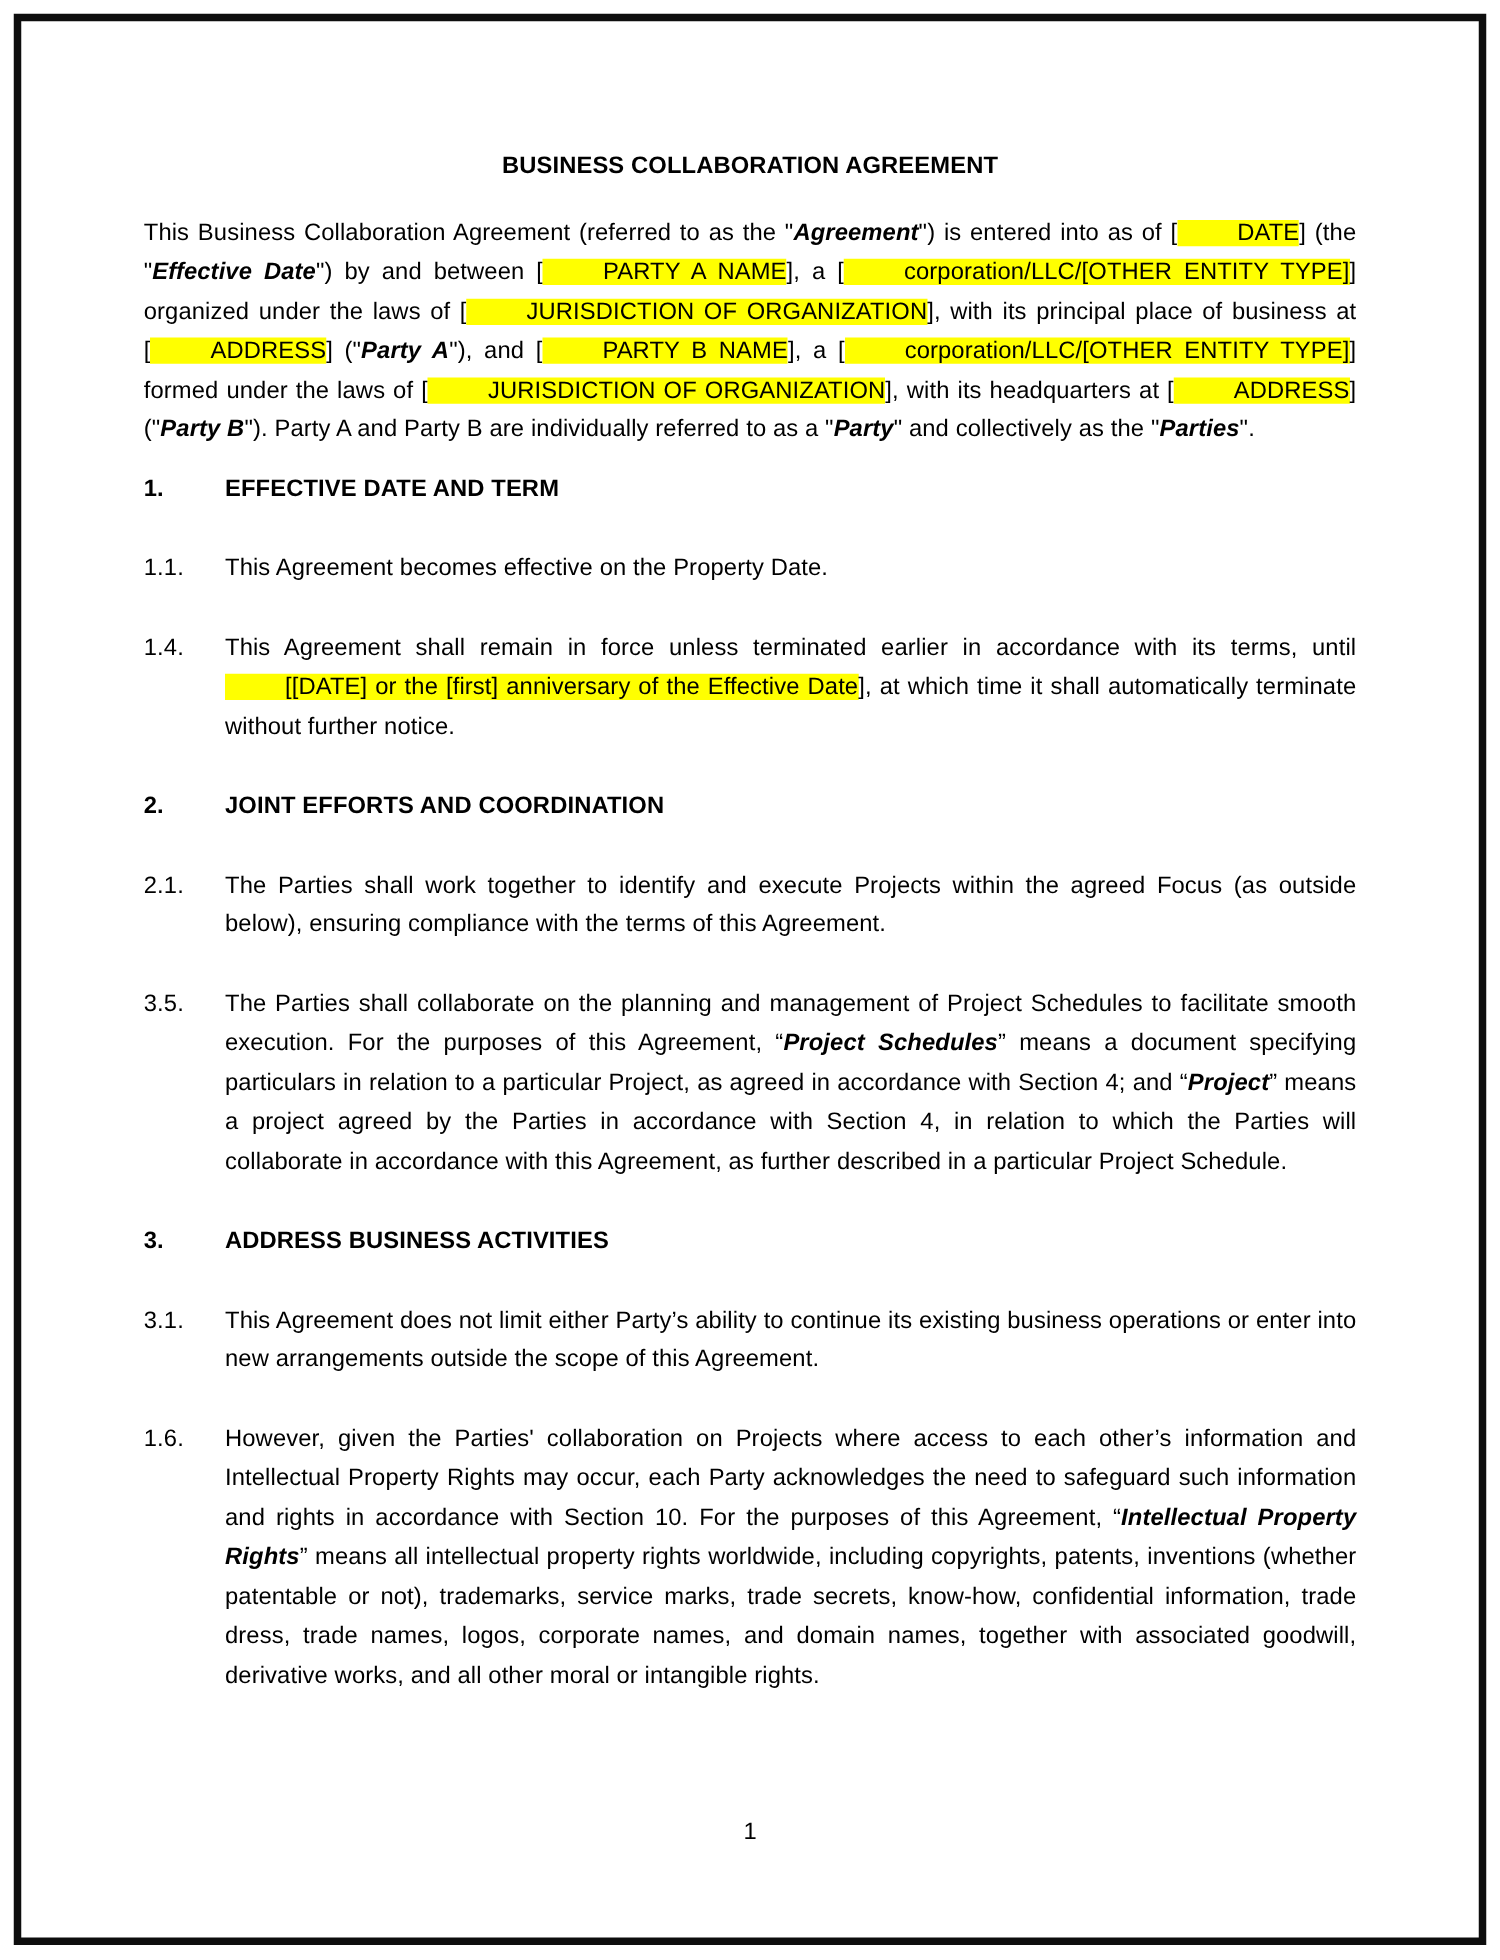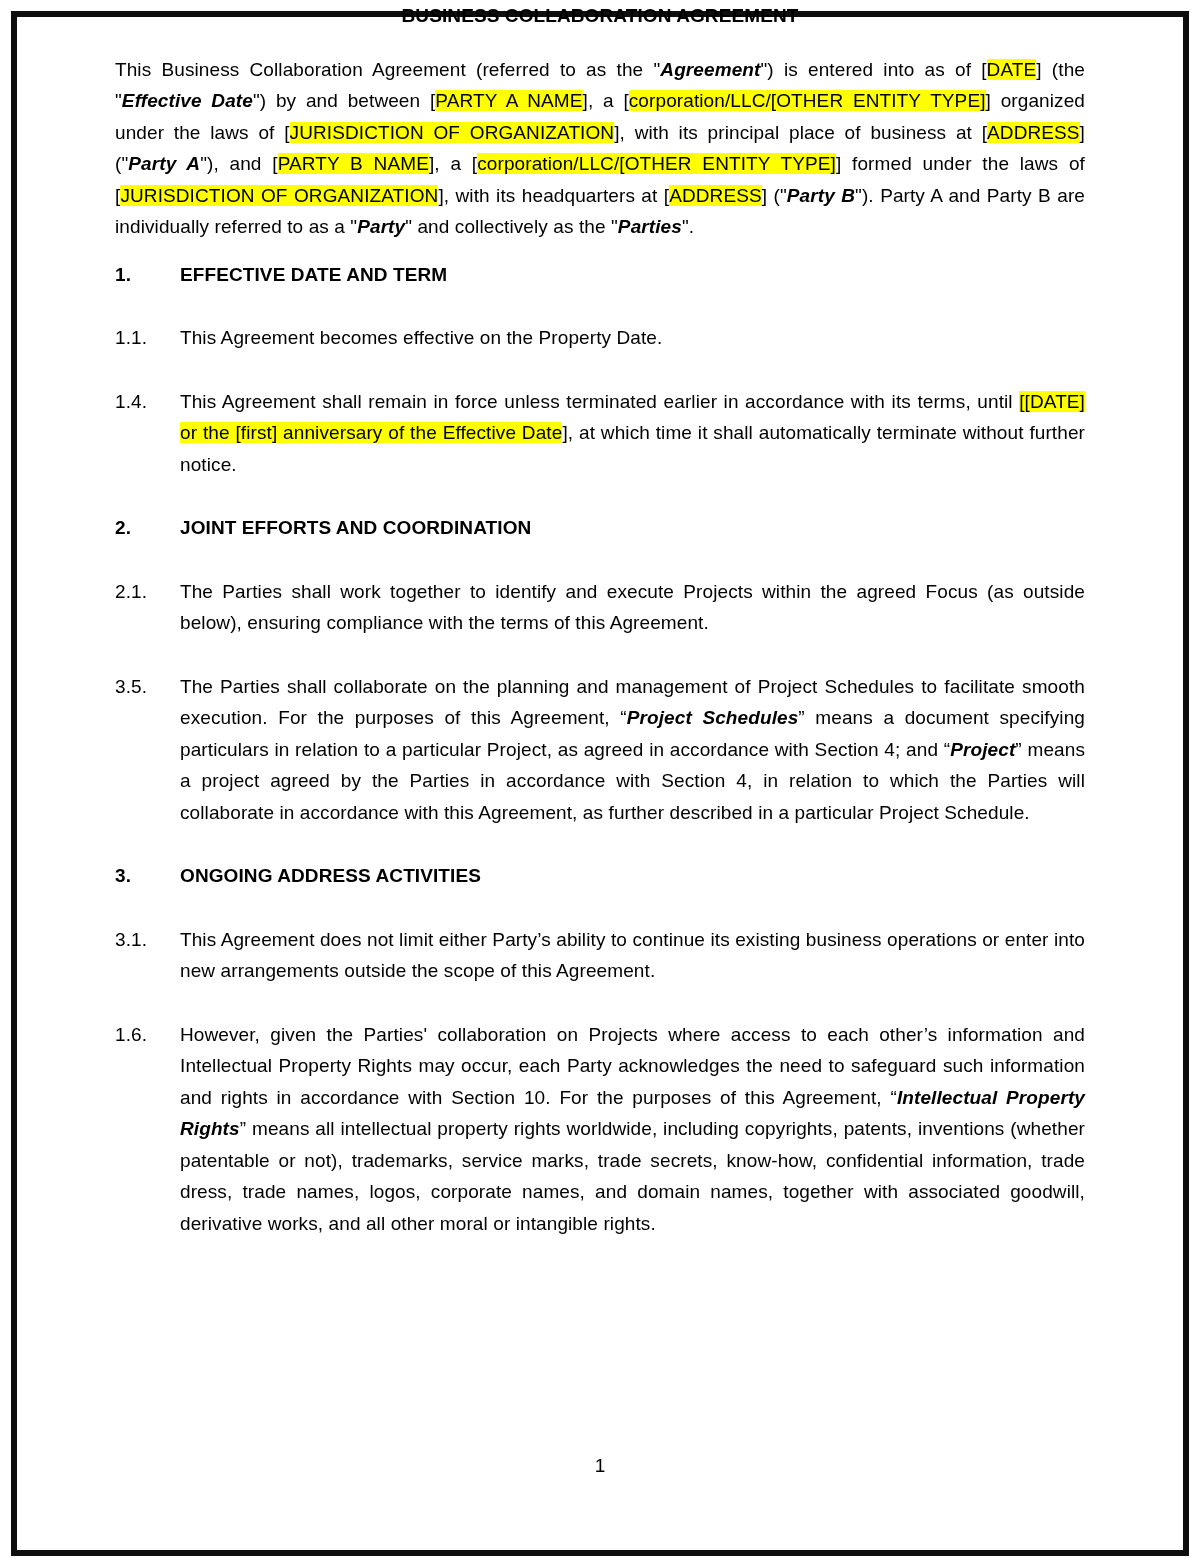--- a/index.html
+++ b/index.html
@@ -19,20 +19,21 @@
   }
   .content {
     position: absolute;
     left: 115px; top: 0;
     width: 970px;
     font-size: 19px;
     line-height: 31.5px;
     letter-spacing: 0.1px;
   }
   .doc-title {
+    margin-top: 117px;
     text-align: center;
     font-weight: 700;
   }
   .intro {
     margin: 22px 0 0 0;
     text-align: justify;
   }
   .sec-head {
     position: relative;
     padding-left: 65px;
@@ -41,21 +42,21 @@
   }
   .sec-head.first { margin-top: 16px; }
   .clause {
     position: relative;
     padding-left: 65px;
     margin-top: 32px;
     text-align: justify;
   }
   .num { position: absolute; left: 0; top: 0; }
   .b  { font-weight: 700; font-style: italic; }
-  .hl { background: var(--hl, #ffff00); }
+  .hl { background: var(--hl, #ffff00); padding-left: 48px; }
   .page-number {
     position: absolute;
     top: 1455px; left: 0;
     width: 100%;
     text-align: center;
     font-size: 19px;
   }
 </style>
 </head>
 <body>
@@ -89,21 +90,21 @@
     <span class="num">2.1.</span>
     <span><span>The Parties shall work together to identify and execute Projects within the agreed Focus (as outside below), ensuring compliance with the terms of this Agreement.</span></span>
   </div>
   <div class="clause">
     <span class="num">3.5.</span>
     <span><span>The Parties shall collaborate on the planning and management of Project Schedules to facilitate smooth execution. For the purposes of this Agreement, “</span><span class="b">Project Schedules</span><span>” means a document specifying particulars in relation to a particular Project, as agreed in accordance with Section 4; and “</span><span class="b">Project</span><span>” means a project agreed by the Parties in accordance with Section 4, in relation to which the Parties will collaborate in accordance with this Agreement, as further described in a particular Project Schedule.</span></span>
   </div>
 
   <div class="sec-head">
     <span class="num">3.</span>
-    <span>ONGOING ADDRESS ACTIVITIES</span>
+    <span>ADDRESS BUSINESS ACTIVITIES</span>
   </div>
   <div class="clause">
     <span class="num">3.1.</span>
     <span><span>This Agreement does not limit either Party’s ability to continue its existing business operations or enter into new arrangements outside the scope of this Agreement.</span></span>
   </div>
   <div class="clause">
     <span class="num">1.6.</span>
     <span><span>However, given the Parties' collaboration on Projects where access to each other’s information and Intellectual Property Rights may occur, each Party acknowledges the need to safeguard such information and rights in accordance with Section 10. For the purposes of this Agreement, “</span><span class="b">Intellectual Property Rights</span><span>” means all intellectual property rights worldwide, including copyrights, patents, inventions (whether patentable or not), trademarks, service marks, trade secrets, know-how, confidential information, trade dress, trade names, logos, corporate names, and domain names, together with associated goodwill, derivative works, and all other moral or intangible rights.</span></span>
   </div>
 

